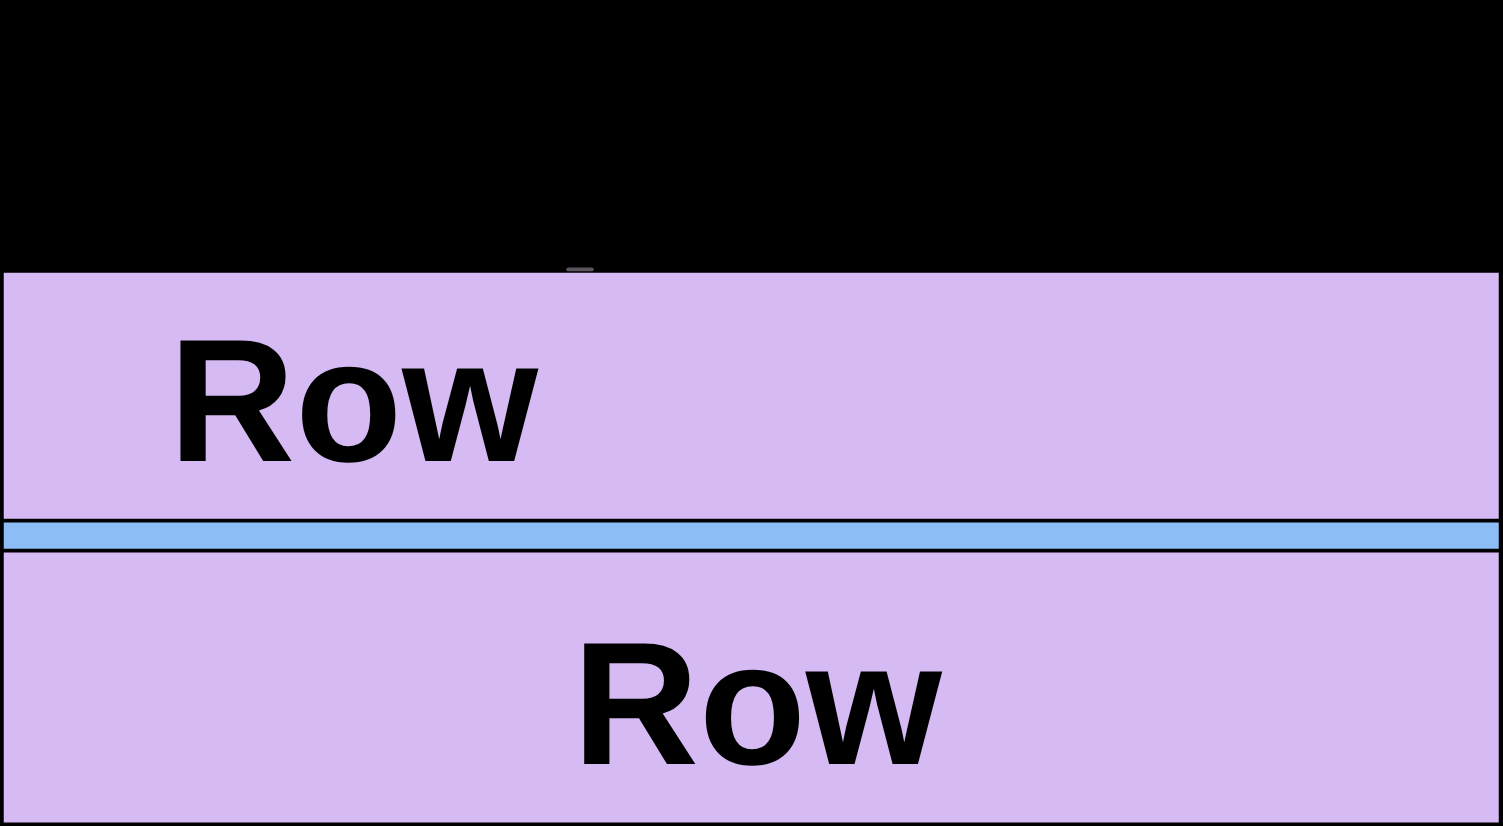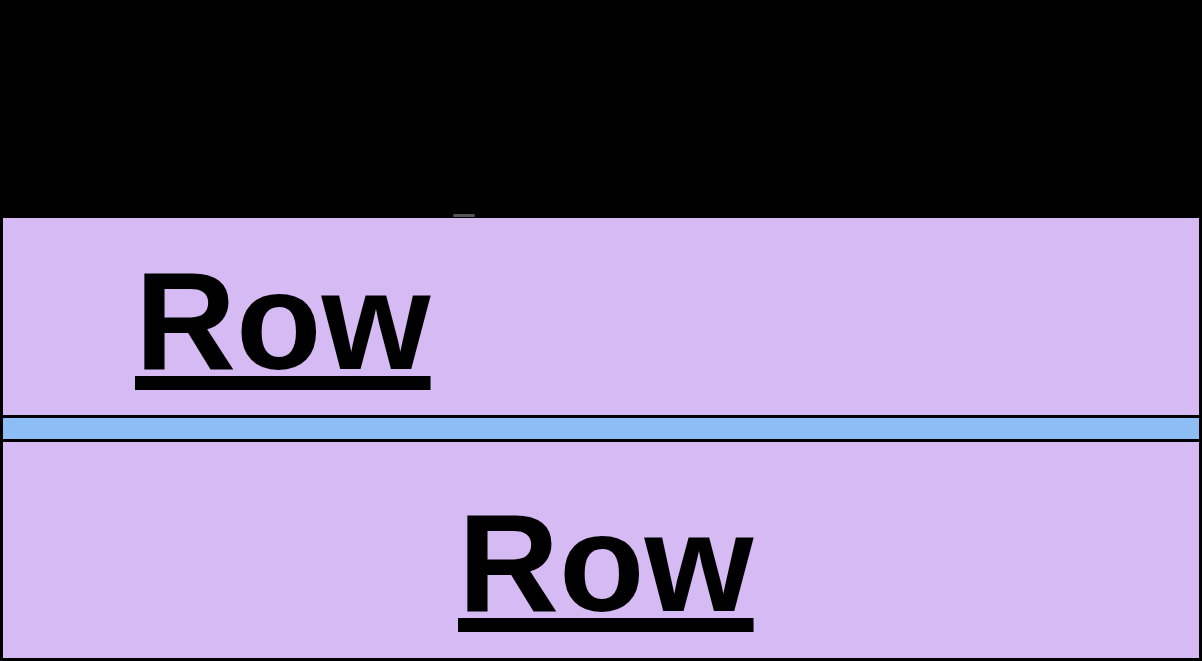--- a/index.html
+++ b/index.html
@@ -32,21 +32,20 @@
     background: var(--artifact, #6b6370);
     opacity: 0.85;
     border-radius: 2px;
   }
   .row {
     margin: 0 3px;
     background: var(--row-background, #d5baf3);
     display: flex;
     align-items: center;
     box-sizing: border-box;
-    text-decoration: underline;
   }
   .row-1 {
     height: 197px;
     flex: 0 0 auto;
     padding-left: 132px;
     padding-top: 8px;
   }
   .divider {
     height: 21px;
     margin: 3px 3px;

